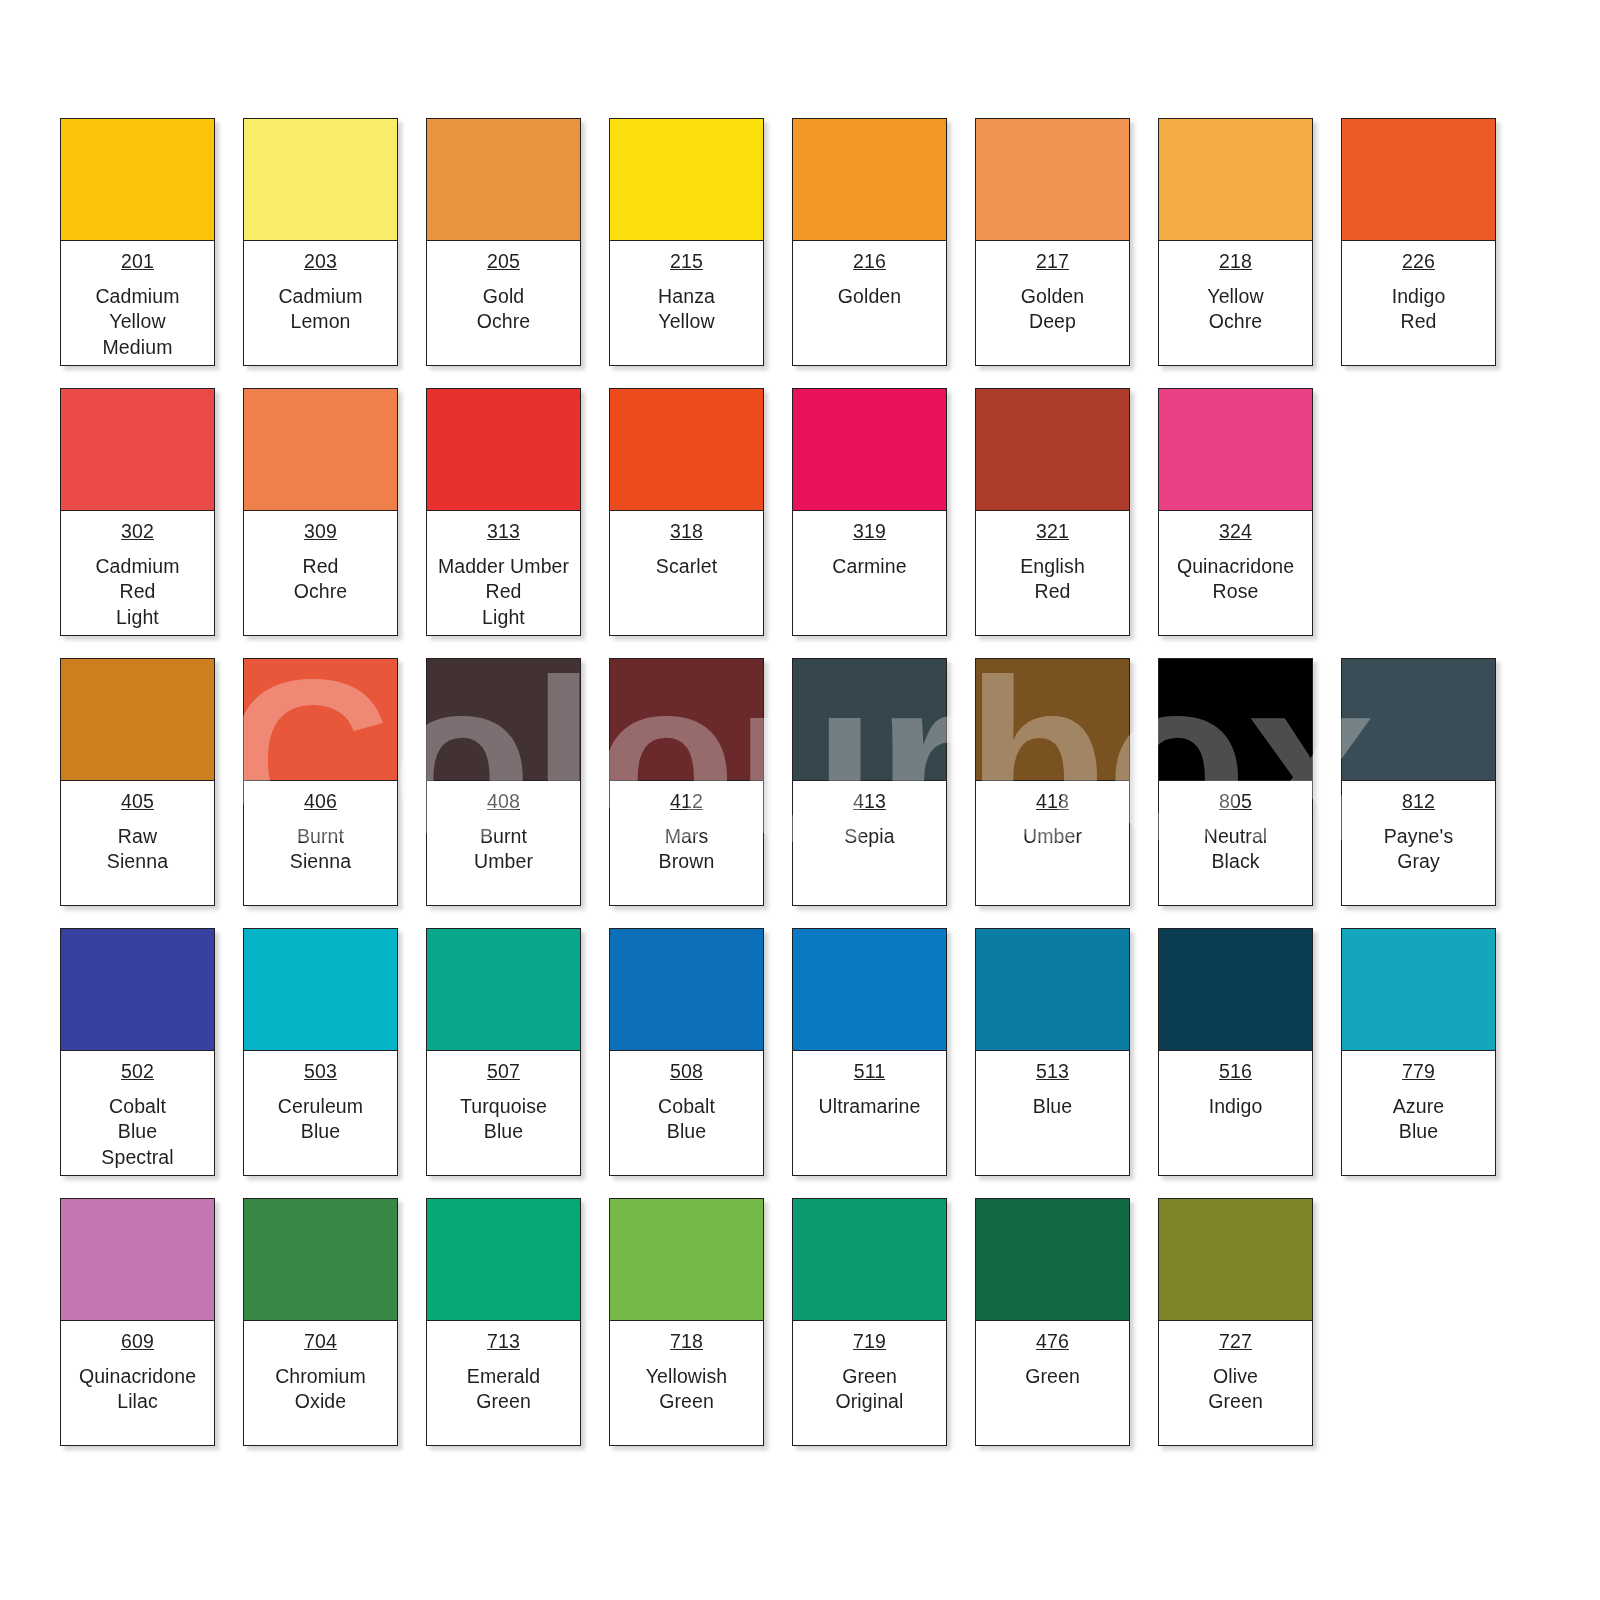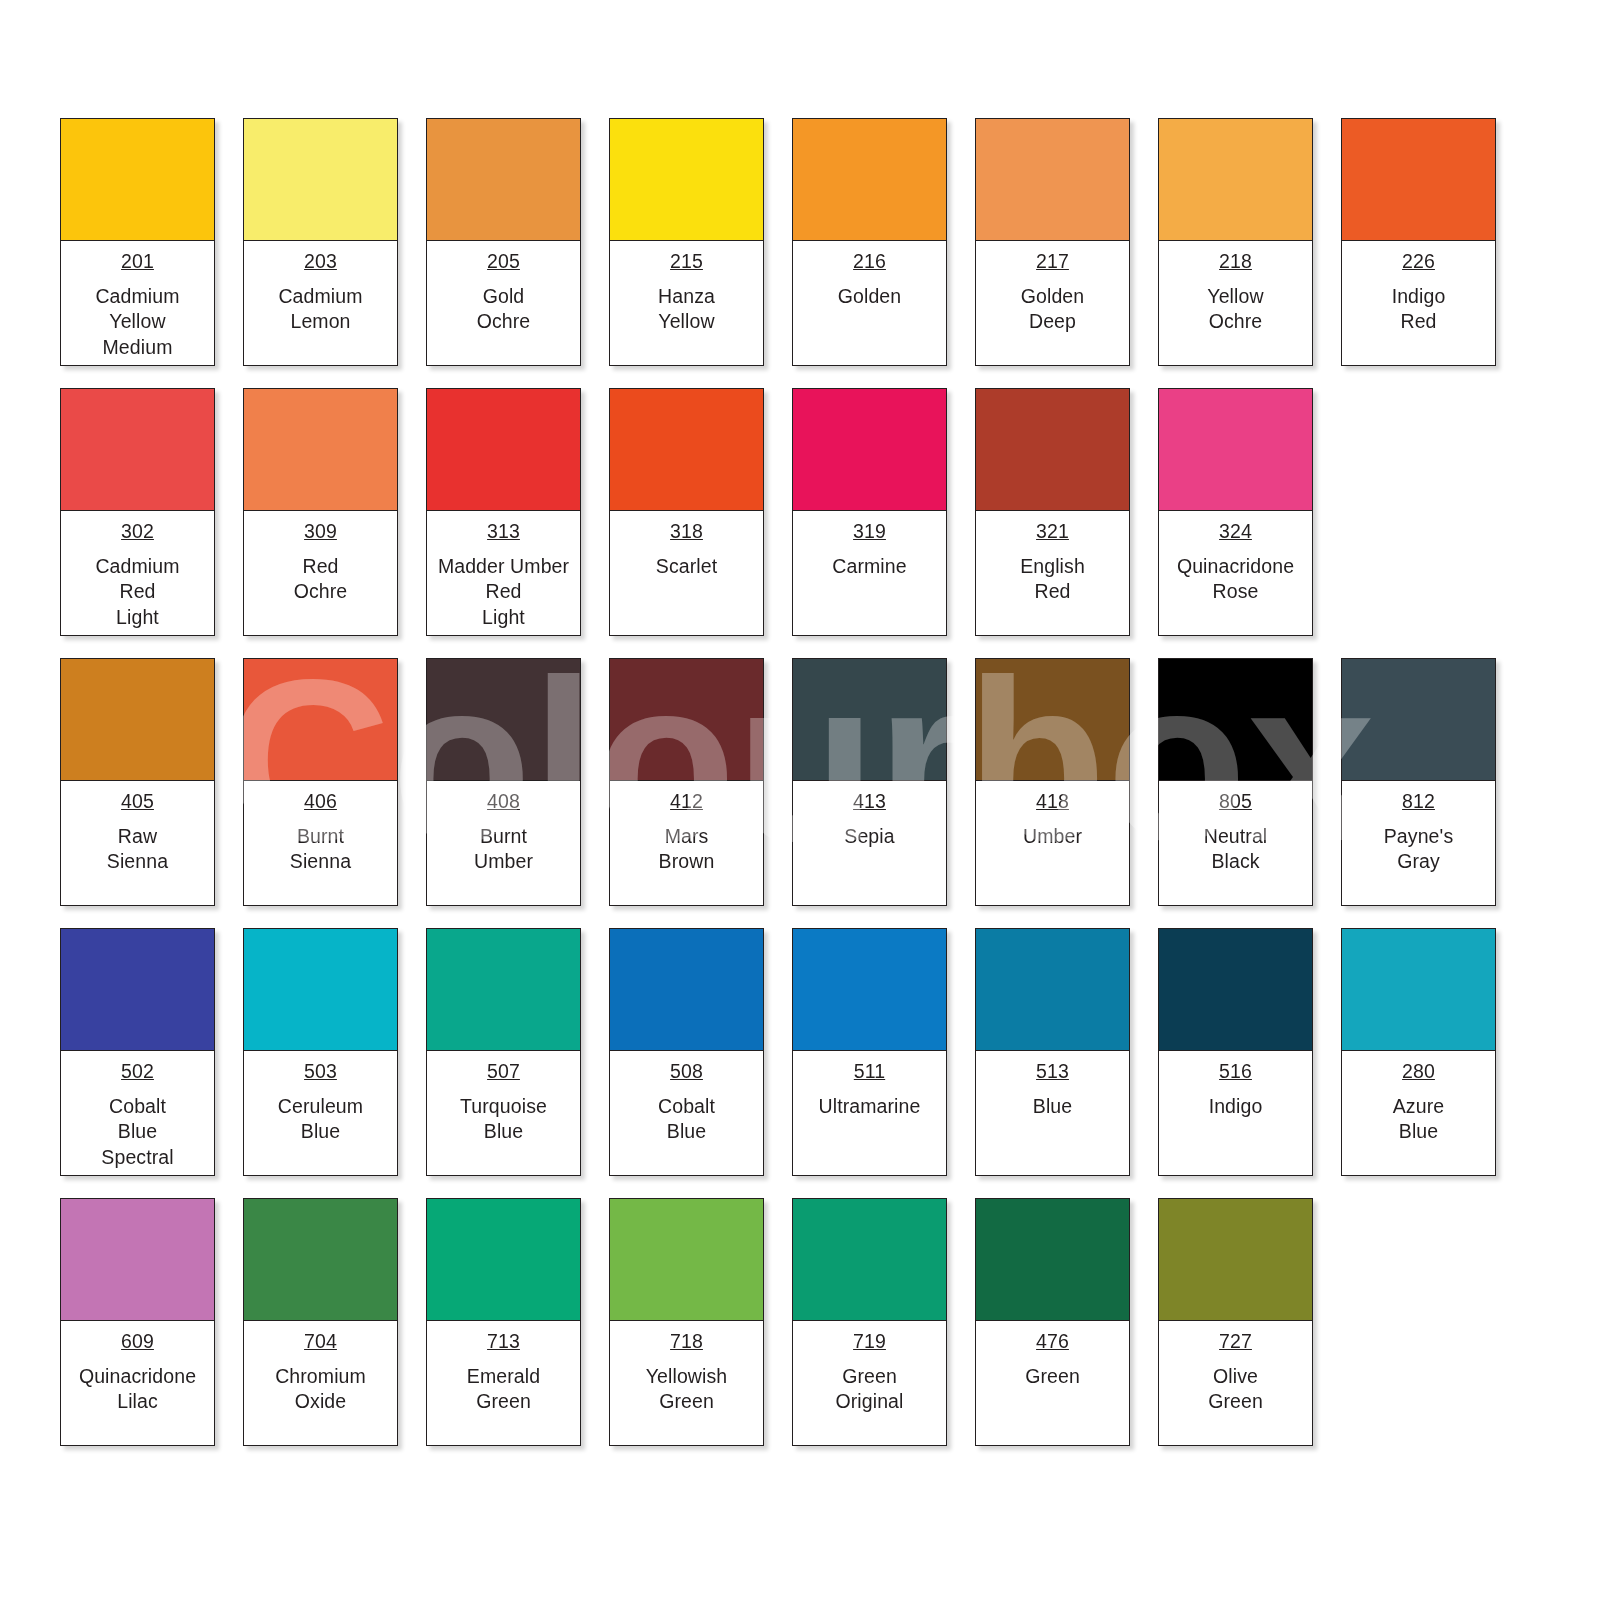--- a/index.html
+++ b/index.html
@@ -245,21 +245,21 @@
       <div class="swatch">
         <div class="swatch-color" style="background: rgb(11, 124, 164);"></div>
         <div class="swatch-label"><span class="swatch-code">513</span><span class="swatch-name">Blue</span></div>
       </div>
       <div class="swatch">
         <div class="swatch-color" style="background: rgb(11, 61, 83);"></div>
         <div class="swatch-label"><span class="swatch-code">516</span><span class="swatch-name">Indigo</span></div>
       </div>
       <div class="swatch">
         <div class="swatch-color" style="background: rgb(20, 166, 189);"></div>
-        <div class="swatch-label"><span class="swatch-code">280</span><span class="swatch-name">Azure
+        <div class="swatch-label"><span class="swatch-code">779</span><span class="swatch-name">Azure
 Blue</span></div>
       </div>
     </div>
     <div class="swatch-row">
       <div class="swatch">
         <div class="swatch-color" style="background: rgb(195, 117, 180);"></div>
         <div class="swatch-label"><span class="swatch-code">609</span><span class="swatch-name">Quinacridone
 Lilac</span></div>
       </div>
       <div class="swatch">

